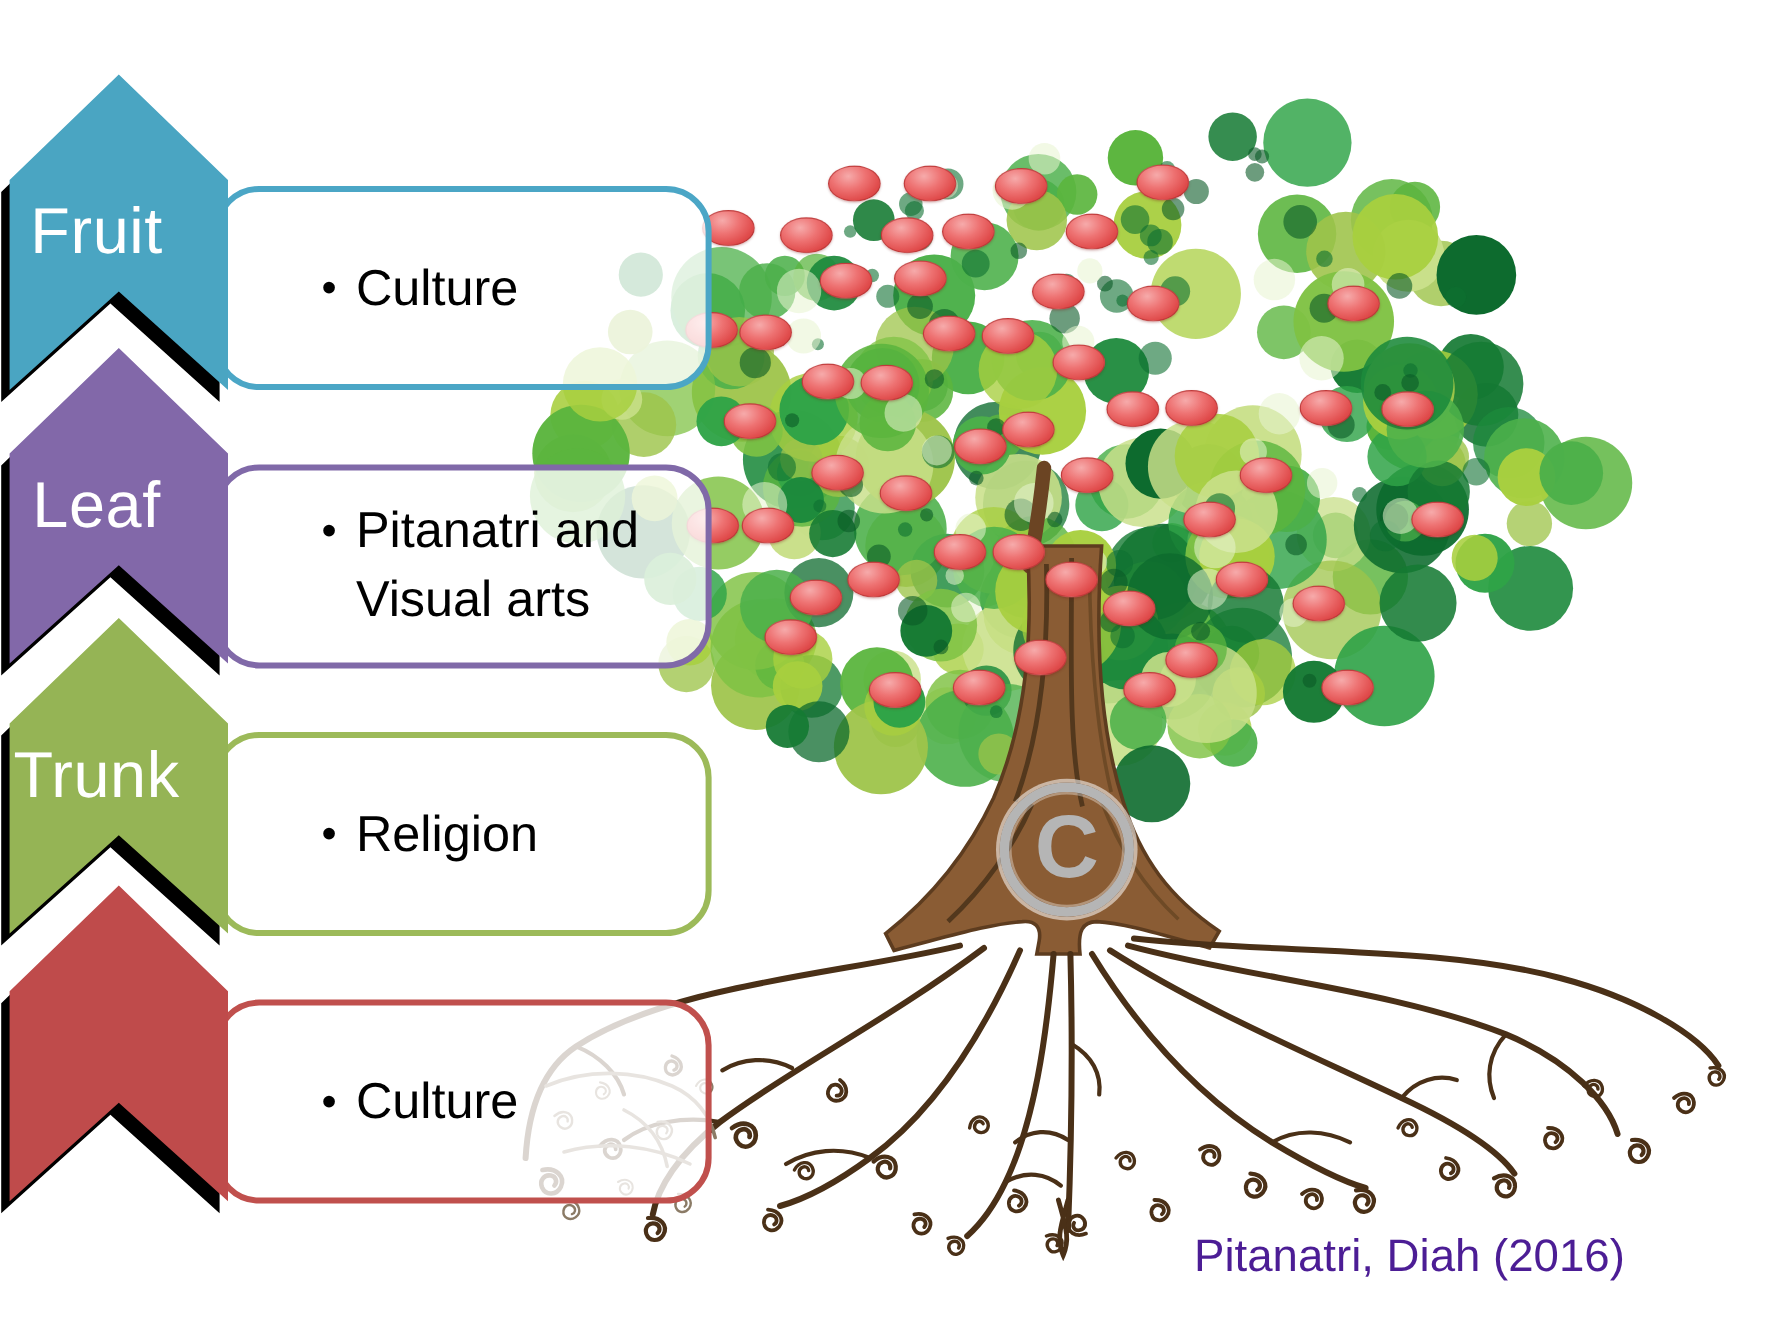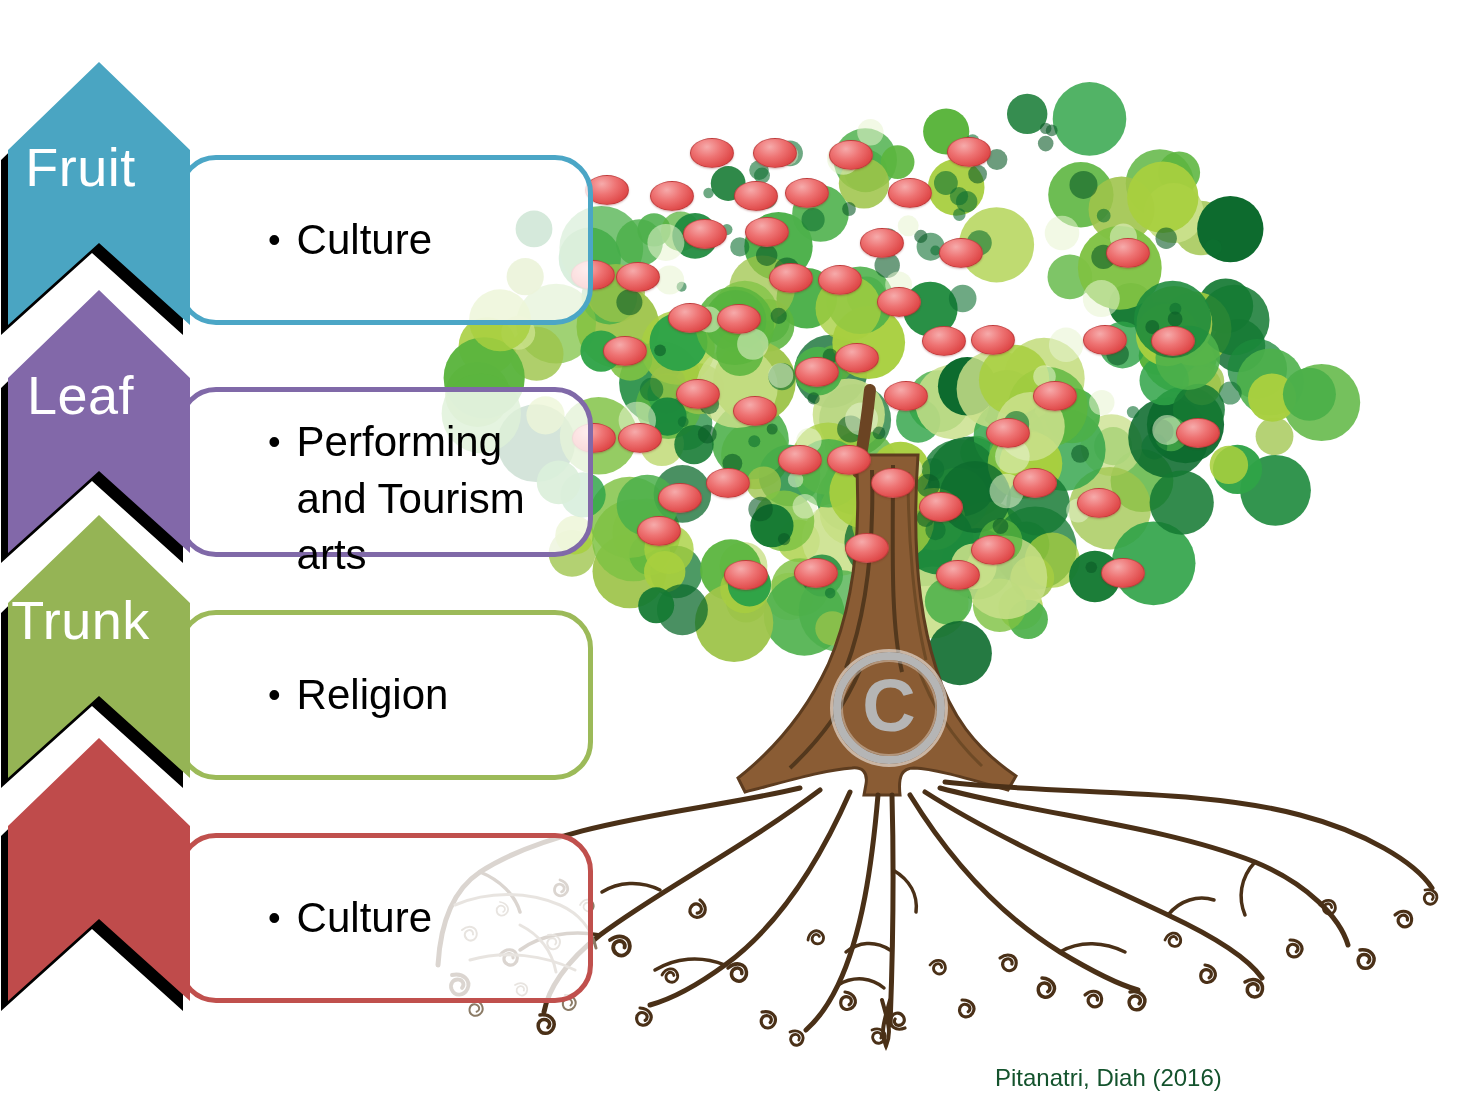--- a/index.html
+++ b/index.html
@@ -29,35 +29,35 @@
   .info-box .content{
     font-size:42px;color:#000;line-height:1.35;max-width:285px;
     display:flex;align-items:flex-start;
   }
   .info-box .bullet{margin-right:16px;font-size:36px;line-height:1.55;}
   .info-box.wrap{align-items:flex-start;padding-top:22px;}
   
   .chevron{position:absolute;left:0;width:196px;height:278px;z-index:3;}
   .chevron svg{position:absolute;left:0;top:0;}
   .chev-label{
-    position:absolute;top:76px;left:0;width:161px;text-align:center;
+    position:absolute;top:102px;left:0;width:161px;text-align:center;
     color:#ffffff;font-size:54px;letter-spacing:.5px;
   }
   
   #copyright{
     position:absolute;left:833px;top:652px;width:112px;height:112px;z-index:2;
     border:8px solid #b5b5b5;border-radius:50%;box-sizing:border-box;
     display:flex;align-items:center;justify-content:center;
     box-shadow:0 0 0 3px rgba(255,255,255,.55), inset 0 0 0 2px rgba(255,255,255,.35);
   }
   #copyright .c{font-size:74px;font-weight:bold;color:#b5b5b5;line-height:1;transform:translateY(-2px);}
   
   #attribution{
-    position:absolute;left:995px;top:1064px;z-index:2;
-    font-size:24px;color:#14532d;white-space:nowrap;
+    position:absolute;left:995px;top:1026px;z-index:2;
+    font-size:38px;color:#4c1d95;white-space:nowrap;
   }
 </style>
 </head>
 <body>
 
 <div id="canvas">
 
   <svg id="tree-svg" viewBox="0 0 1478 1113" xmlns="http://www.w3.org/2000/svg">
     <defs>
       <path id="curl" d="M0,0 C10,-4 18,2 16,10 C14,17 6,19 2,13 C-1,8 2,3 7,3 C11,3 13,7 11,10" fill="none" stroke-linecap="round"></path>
@@ -508,21 +508,21 @@
 
   <div class="info-box" style="top: 155px; border-color: rgb(75, 166, 198);">
     <div class="content">
       <span class="bullet">•</span>
       <span>Culture</span>
     </div>
   </div>
   <div class="info-box wrap" style="top: 387px; border-color: rgb(128, 105, 168);">
     <div class="content">
       <span class="bullet">•</span>
-      <span>Performing and Tourism arts</span>
+      <span>Pitanatri and Visual arts</span>
     </div>
   </div>
   <div class="info-box" style="top: 610px; border-color: rgb(156, 186, 89);">
     <div class="content">
       <span class="bullet">•</span>
       <span>Religion</span>
     </div>
   </div>
   <div class="info-box" style="top: 833px; border-color: rgb(192, 80, 77);">
     <div class="content">

